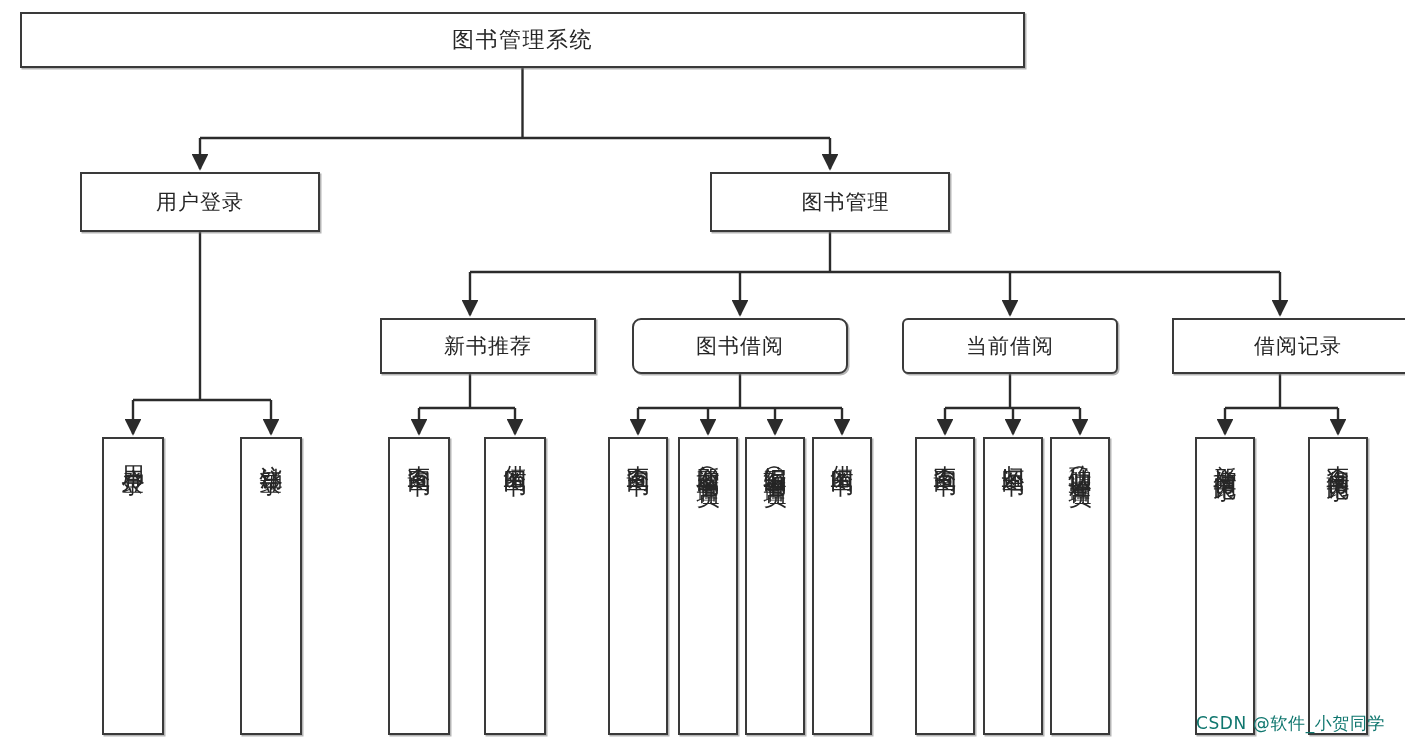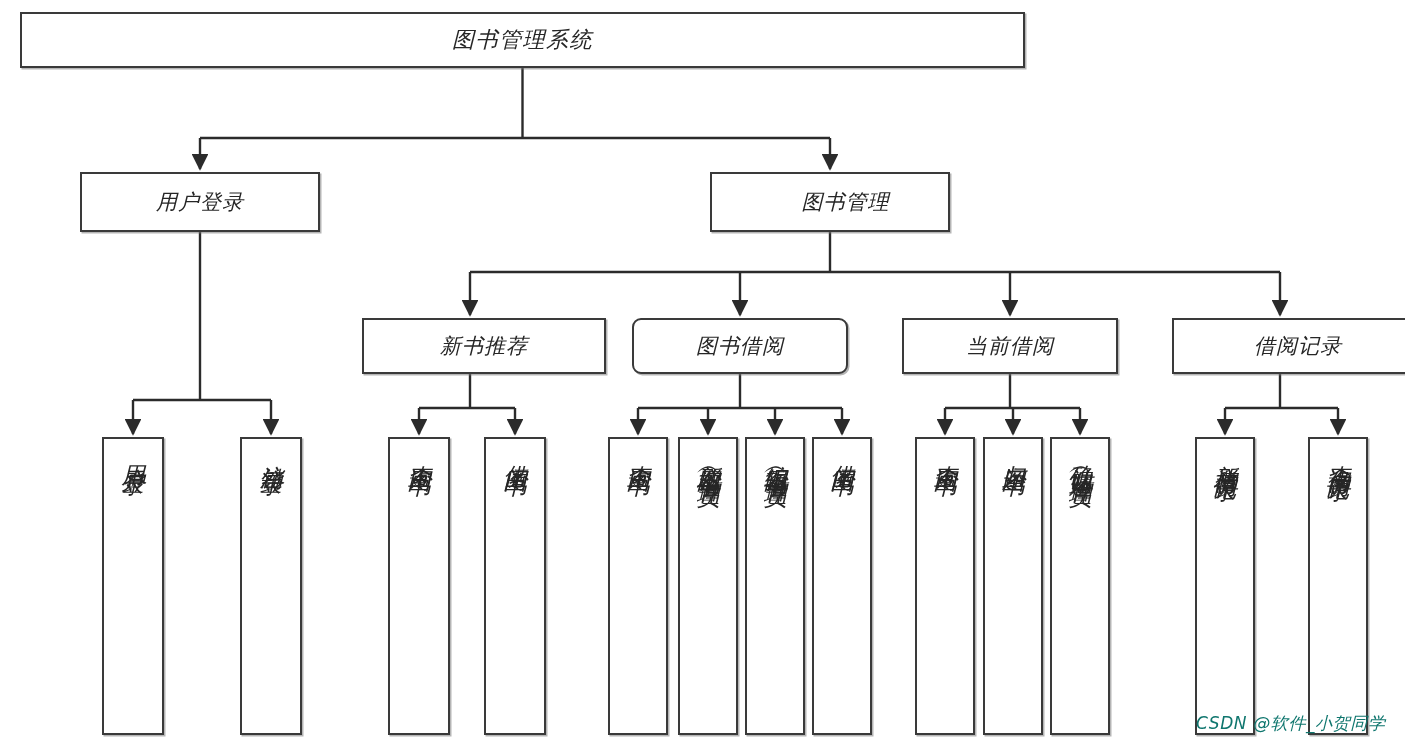--- a/index.html
+++ b/index.html
@@ -9,21 +9,20 @@
   }
   body {
     font-family: "DejaVu Sans", "Liberation Sans", sans-serif;
   }
   #canvas {
     position: relative;
     width: 1405px;
     height: 747px;
     background: #ffffff;
     overflow: hidden;
-    font-style: italic;
   }
   svg.wires {
     position: absolute;
     left: 0;
     top: 0;
     width: 1405px;
     height: 747px;
     pointer-events: none;
   }
   .node {
@@ -124,27 +123,27 @@
   <div id="nodes-layer">
       <div class="node horiz root" style="left: 20px; top: 12px; width: 1005px; height: 56px;">
         <span class="label">图书管理系统</span>
       </div>
       <div class="node horiz level1" style="left: 80px; top: 172px; width: 240px; height: 60px;">
         <span class="label">用户登录</span>
       </div>
       <div class="node horiz level1" style="left: 710px; top: 172px; width: 240px; height: 60px; padding-left: 31px;">
         <span class="label">图书管理</span>
       </div>
-      <div class="node horiz level2" style="left: 362px; top: 318px; width: 244px; height: 56px;">
+      <div class="node horiz level2" style="left: 380px; top: 318px; width: 216px; height: 56px;">
         <span class="label">新书推荐</span>
       </div>
       <div class="node horiz level2" style="left: 632px; top: 318px; width: 216px; height: 56px; border-radius: 9px;">
         <span class="label">图书借阅</span>
       </div>
-      <div class="node horiz level2" style="left: 902px; top: 318px; width: 216px; height: 56px;">
+      <div class="node horiz level2" style="left: 902px; top: 318px; width: 216px; height: 56px; border-radius: 6px;">
         <span class="label">当前借阅</span>
       </div>
       <div class="node horiz level2" style="left: 1172px; top: 318px; width: 252px; height: 56px;">
         <span class="label">借阅记录</span>
       </div>
       <div class="node vert leaf" style="left: 102px; top: 437px; width: 62px; height: 298px;">
         <span class="label">用户登录</span>
       </div>
       <div class="node vert leaf" style="left: 240px; top: 437px; width: 62px; height: 298px;">
         <span class="label">注销登录</span>

